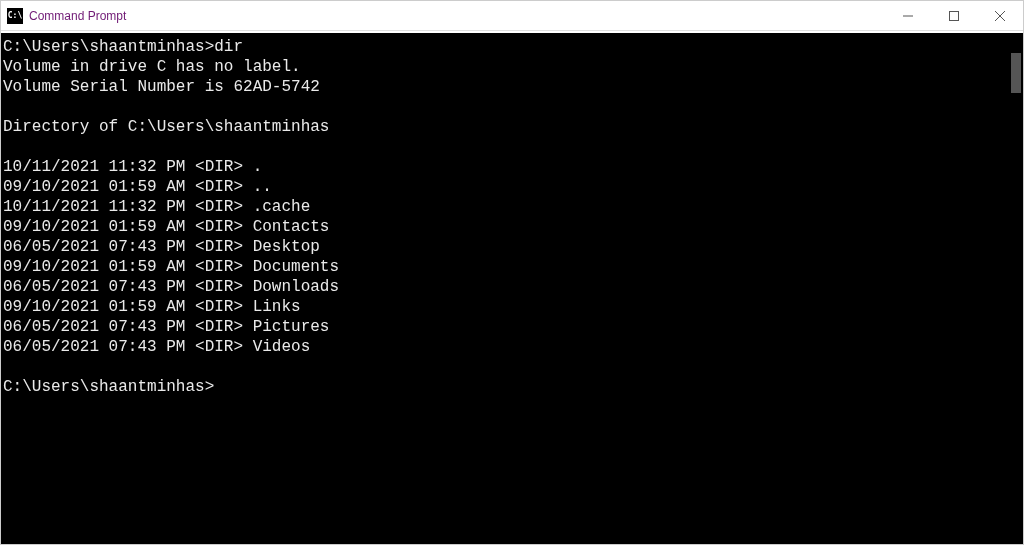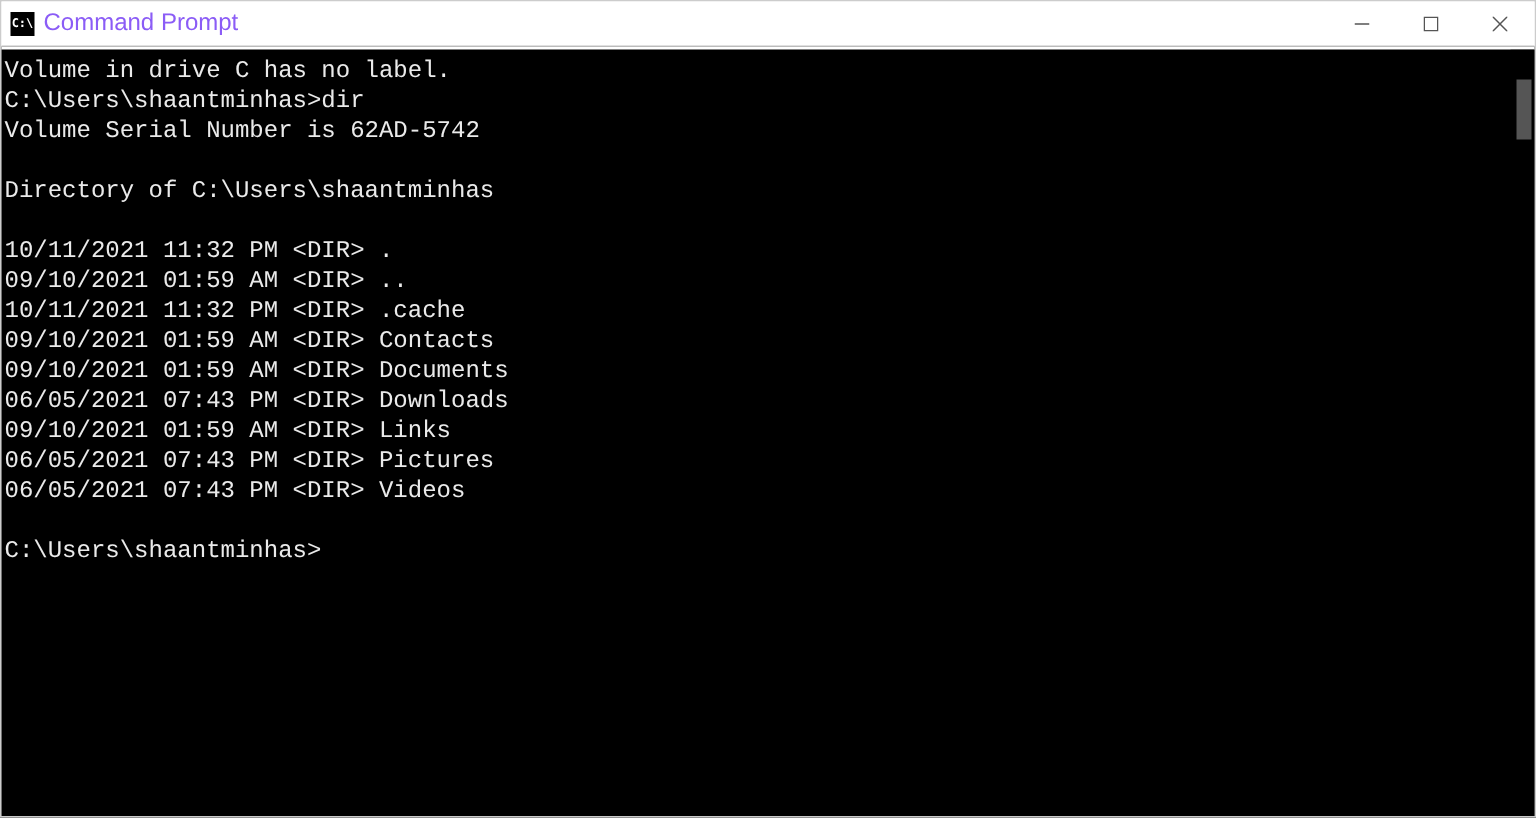--- a/index.html
+++ b/index.html
@@ -32,22 +32,22 @@
       margin-right: 6px;
       display: flex;
       align-items: center;
       justify-content: center;
       font-size: 8px;
       color: #fff;
       font-family: monospace;
       font-weight: bold;
     }
     .title-text {
-      font-size: 16px;
-      color: #8b5cf6;
+      font-size: 12px;
+      color: #701a75;
       flex: 1;
     }
     .window-controls {
       display: flex;
       height: 100%;
     }
     .win-btn {
       width: 46px;
       height: 100%;
       display: flex;
@@ -113,31 +113,32 @@
         <svg>
             <line x1="0" y1="0" x2="10" y2="10"></line>
             <line x1="10" y1="0" x2="0" y2="10"></line>
           </svg>
       </div>
     </div>
   </div>
 
   <div class="terminal">
     <div id="term-content">
+      <span class="row"><span>C:\Users\shaantminhas&gt;</span><span>dir</span></span>
       <span class="row"> Volume in drive C has no label.</span>
-      <span class="row"><span>C:\Users\shaantminhas&gt;</span><span>dir</span></span>
       <span class="row"> Volume Serial Number is 62AD-5742</span>
       <span class="row">&nbsp;</span>
       <span class="row"> Directory of C:\Users\shaantminhas</span>
       <span class="row">&nbsp;</span>
       <div id="entries">
           <span class="row">10/11/2021  11:32 PM    &lt;DIR&gt;         .</span>
           <span class="row">09/10/2021  01:59 AM    &lt;DIR&gt;         ..</span>
           <span class="row">10/11/2021  11:32 PM    &lt;DIR&gt;         .cache</span>
           <span class="row">09/10/2021  01:59 AM    &lt;DIR&gt;         Contacts</span>
+          <span class="row">06/05/2021  07:43 PM    &lt;DIR&gt;         Desktop</span>
           <span class="row">09/10/2021  01:59 AM    &lt;DIR&gt;         Documents</span>
           <span class="row">06/05/2021  07:43 PM    &lt;DIR&gt;         Downloads</span>
           <span class="row">09/10/2021  01:59 AM    &lt;DIR&gt;         Links</span>
           <span class="row">06/05/2021  07:43 PM    &lt;DIR&gt;         Pictures</span>
           <span class="row">06/05/2021  07:43 PM    &lt;DIR&gt;         Videos</span>
         </div>
       <span class="row">&nbsp;</span>
       <span class="row"><span>C:\Users\shaantminhas&gt;</span><span class="cursor"></span></span>
     </div>
     <div class="scrollbar">

